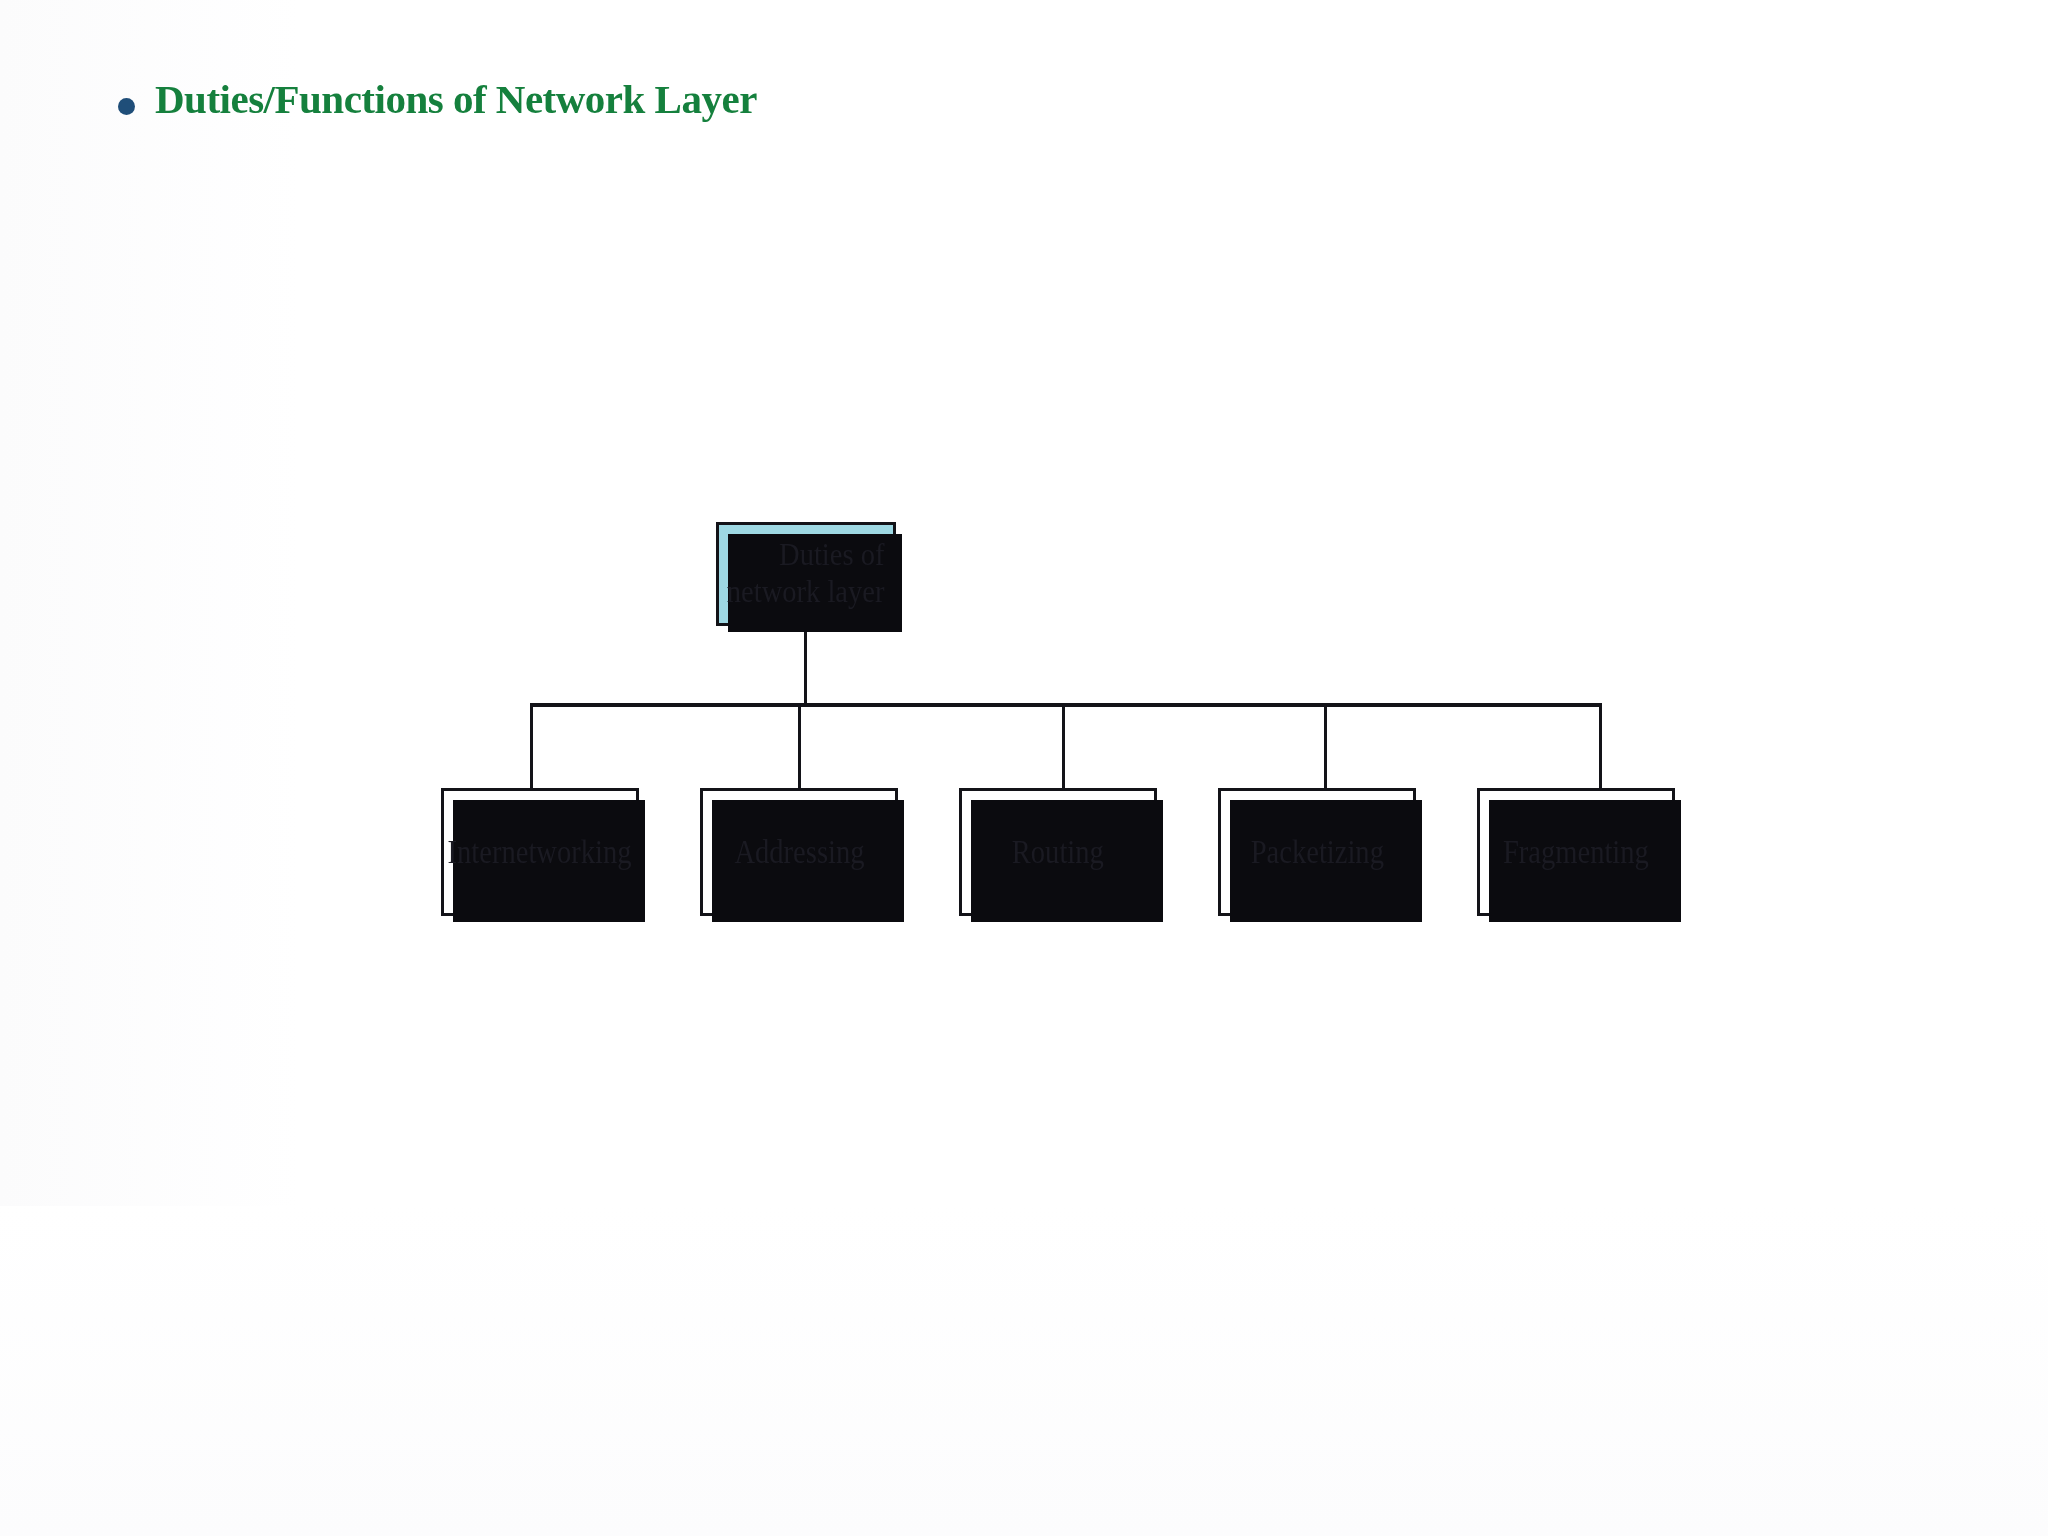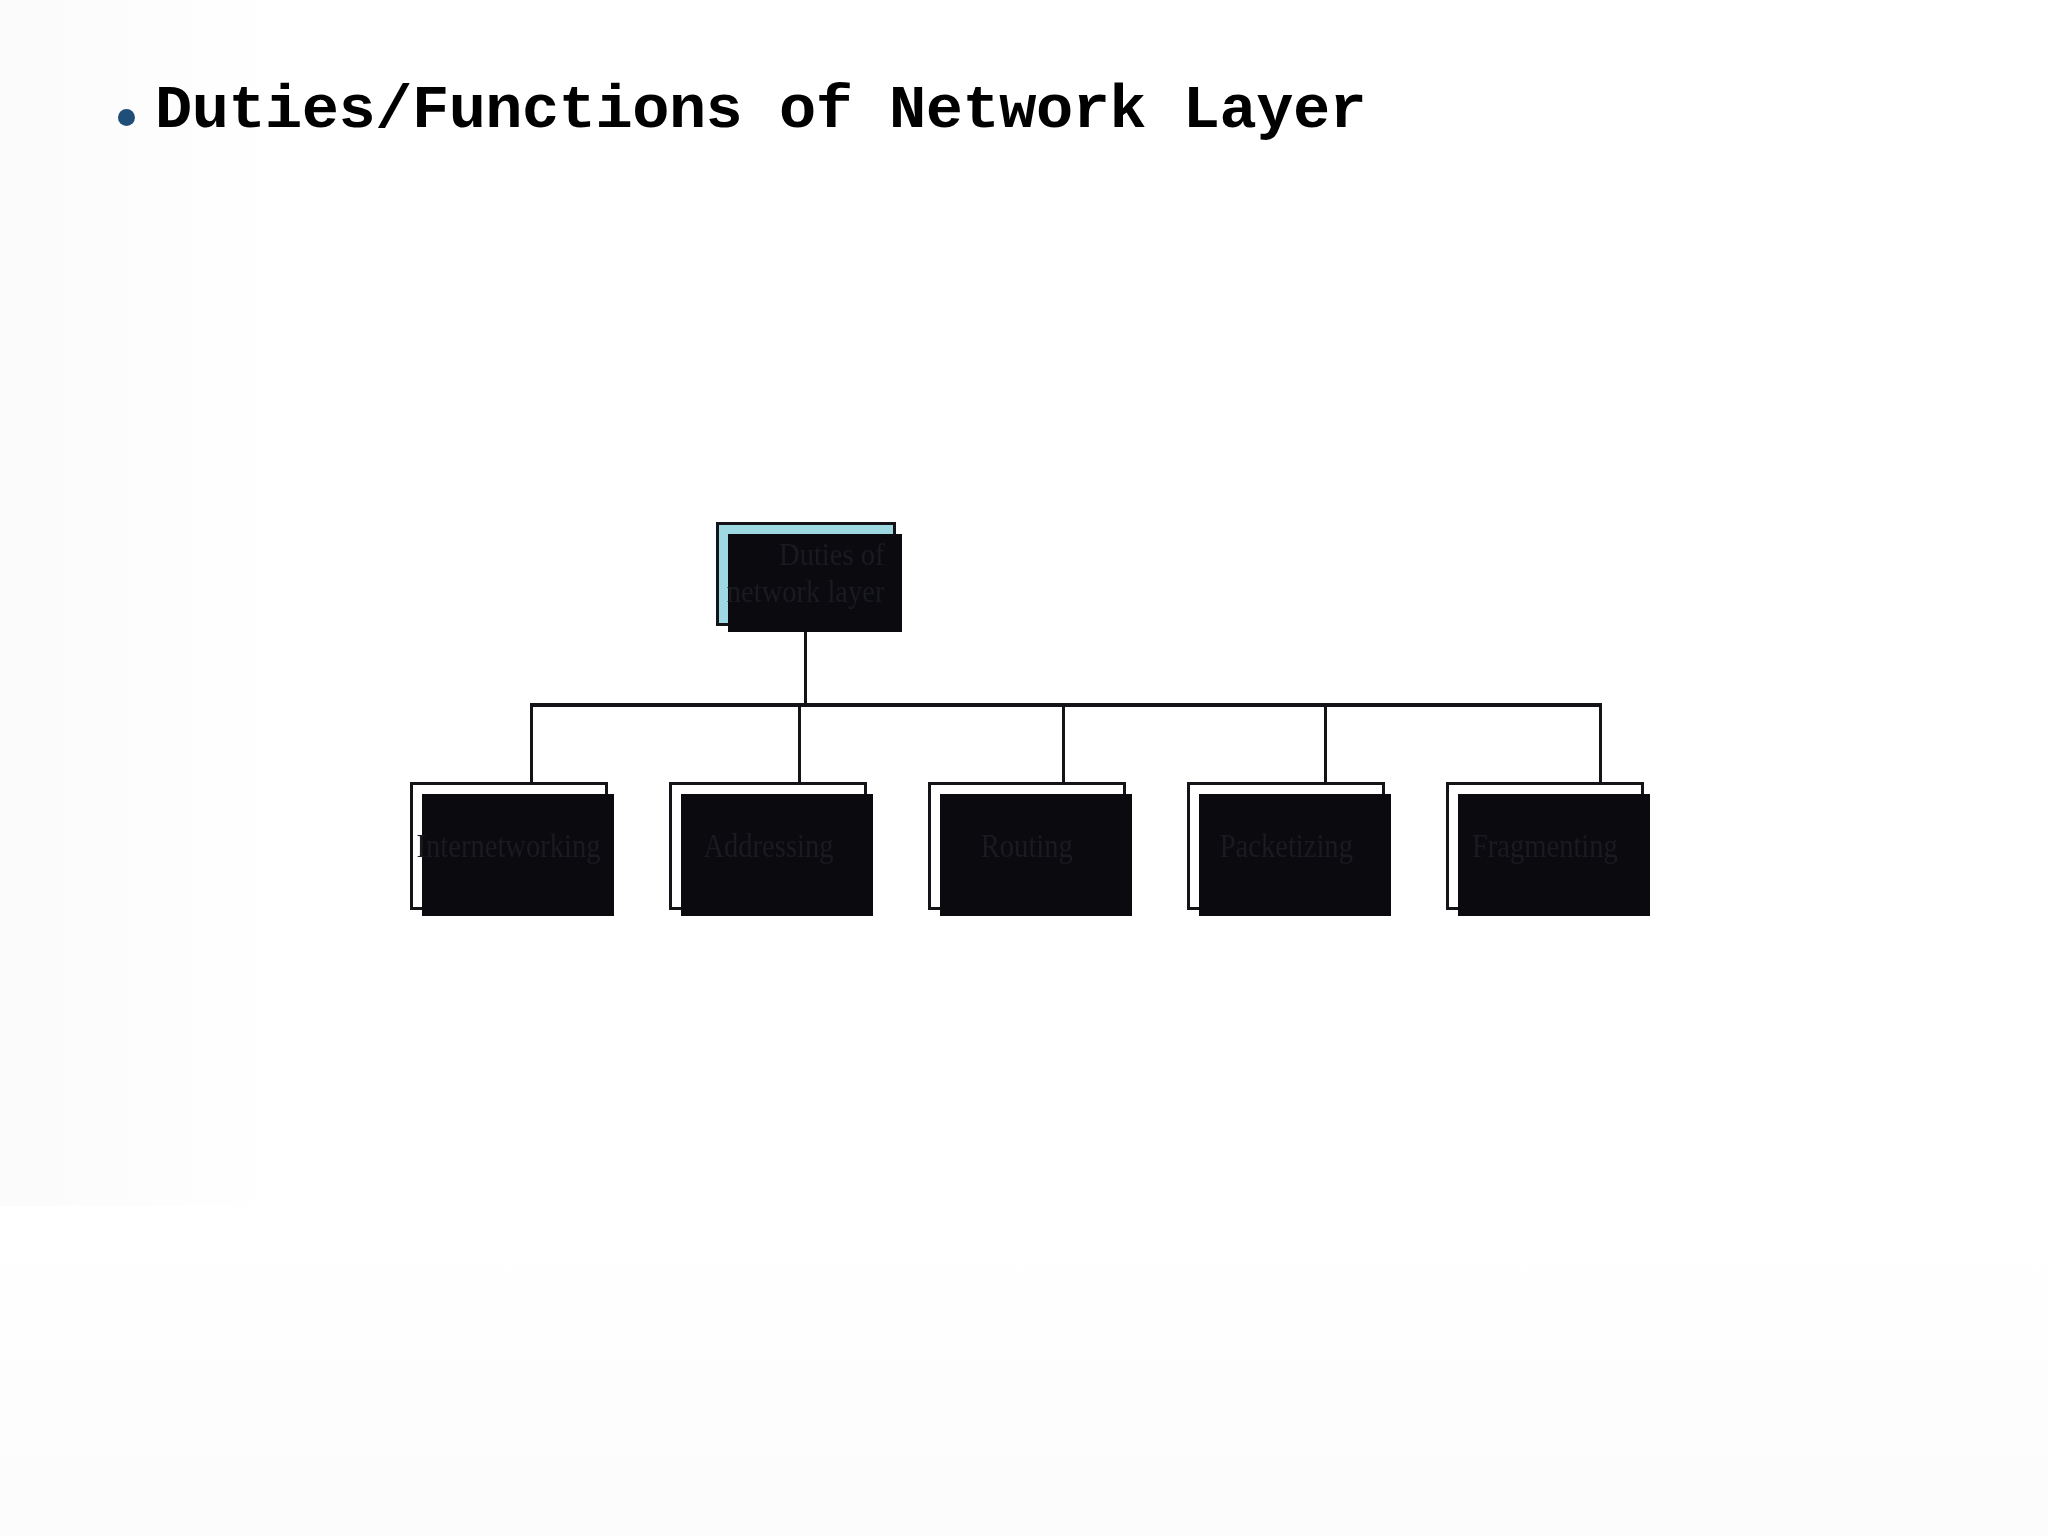--- a/index.html
+++ b/index.html
@@ -55,24 +55,24 @@
   }
   .title-bullet {
     width: 17px;
     height: 17px;
     border-radius: 50%;
     background: #1f4e79;
     flex: 0 0 auto;
     margin-top: 14px;
   }
   .title-text {
-    font-family: Liberation Mono, monospace;
-    font-size: 62px;
+    font-family: Liberation Serif, serif;
+    font-size: 41px;
     font-weight: bold;
-    color: #000000;
+    color: #15803d;
     letter-spacing: -0.5px;
     line-height: 1.05;
   }
 
   
   #diagram {
     position: absolute;
     left: 380px;
     top: 500px;
     width: 1340px;
@@ -120,24 +120,25 @@
     z-index: 3;
   }
   #root-node .node-label {
     font-size: 31px;
     white-space: normal;
     transform: scaleX(0.92);
   }
 
   
   .leaf {
-    top: 282px;
+    top: 288px;
     height: 128px;
     width: 198px;
     z-index: 3;
+    margin-left: 31px;
   }
   .leaf .node-label {
     font-size: 34px;
   }
 
   #leaf-0 { left: 30px; }
   #leaf-1 { left: 289px; }
   #leaf-2 { left: 548px; }
   #leaf-3 { left: 807px; }
   #leaf-4 { left: 1066px; }

